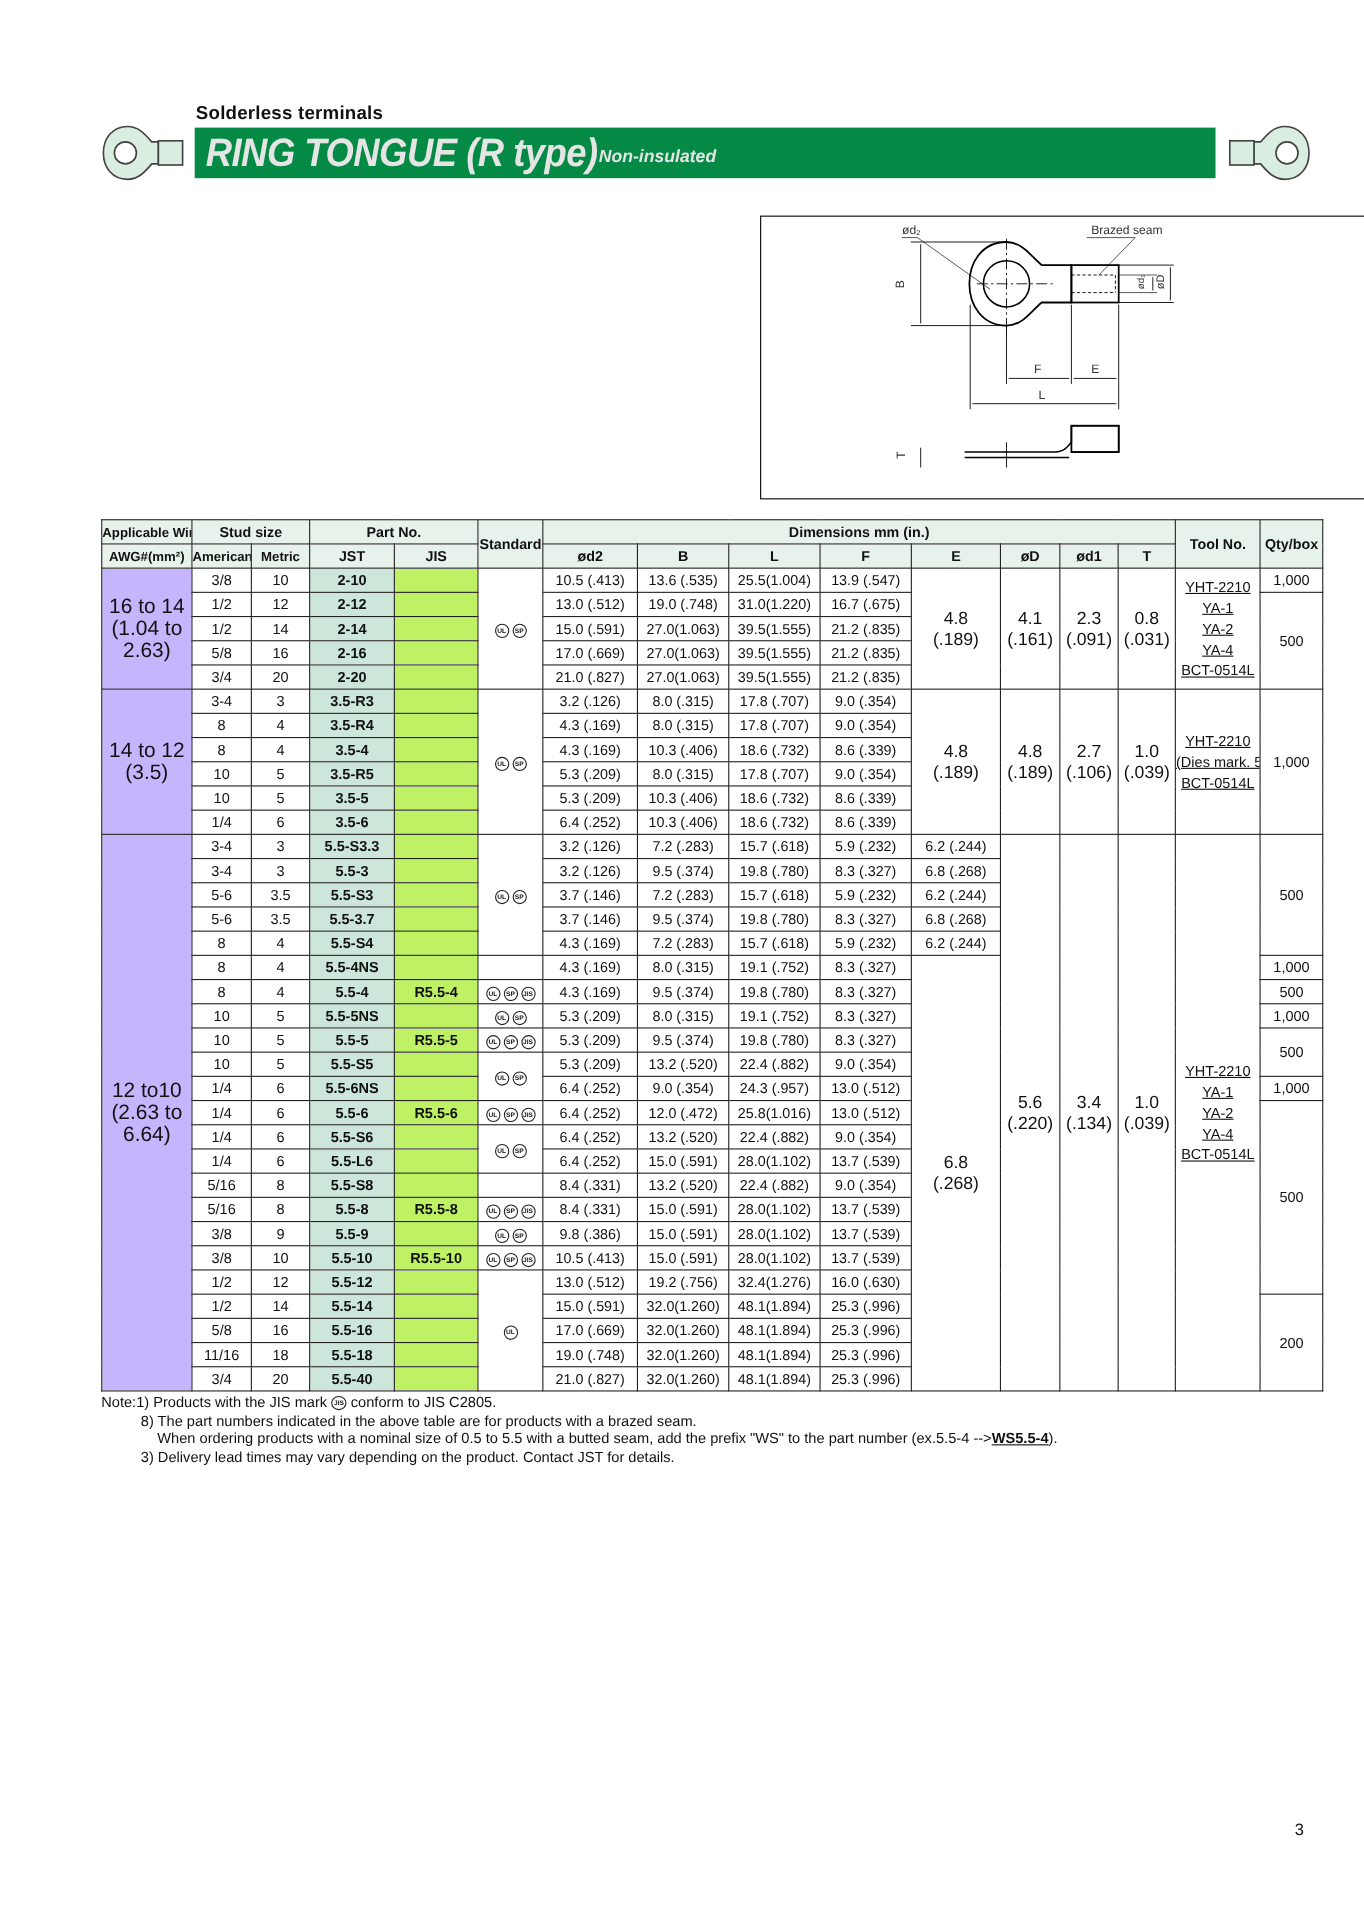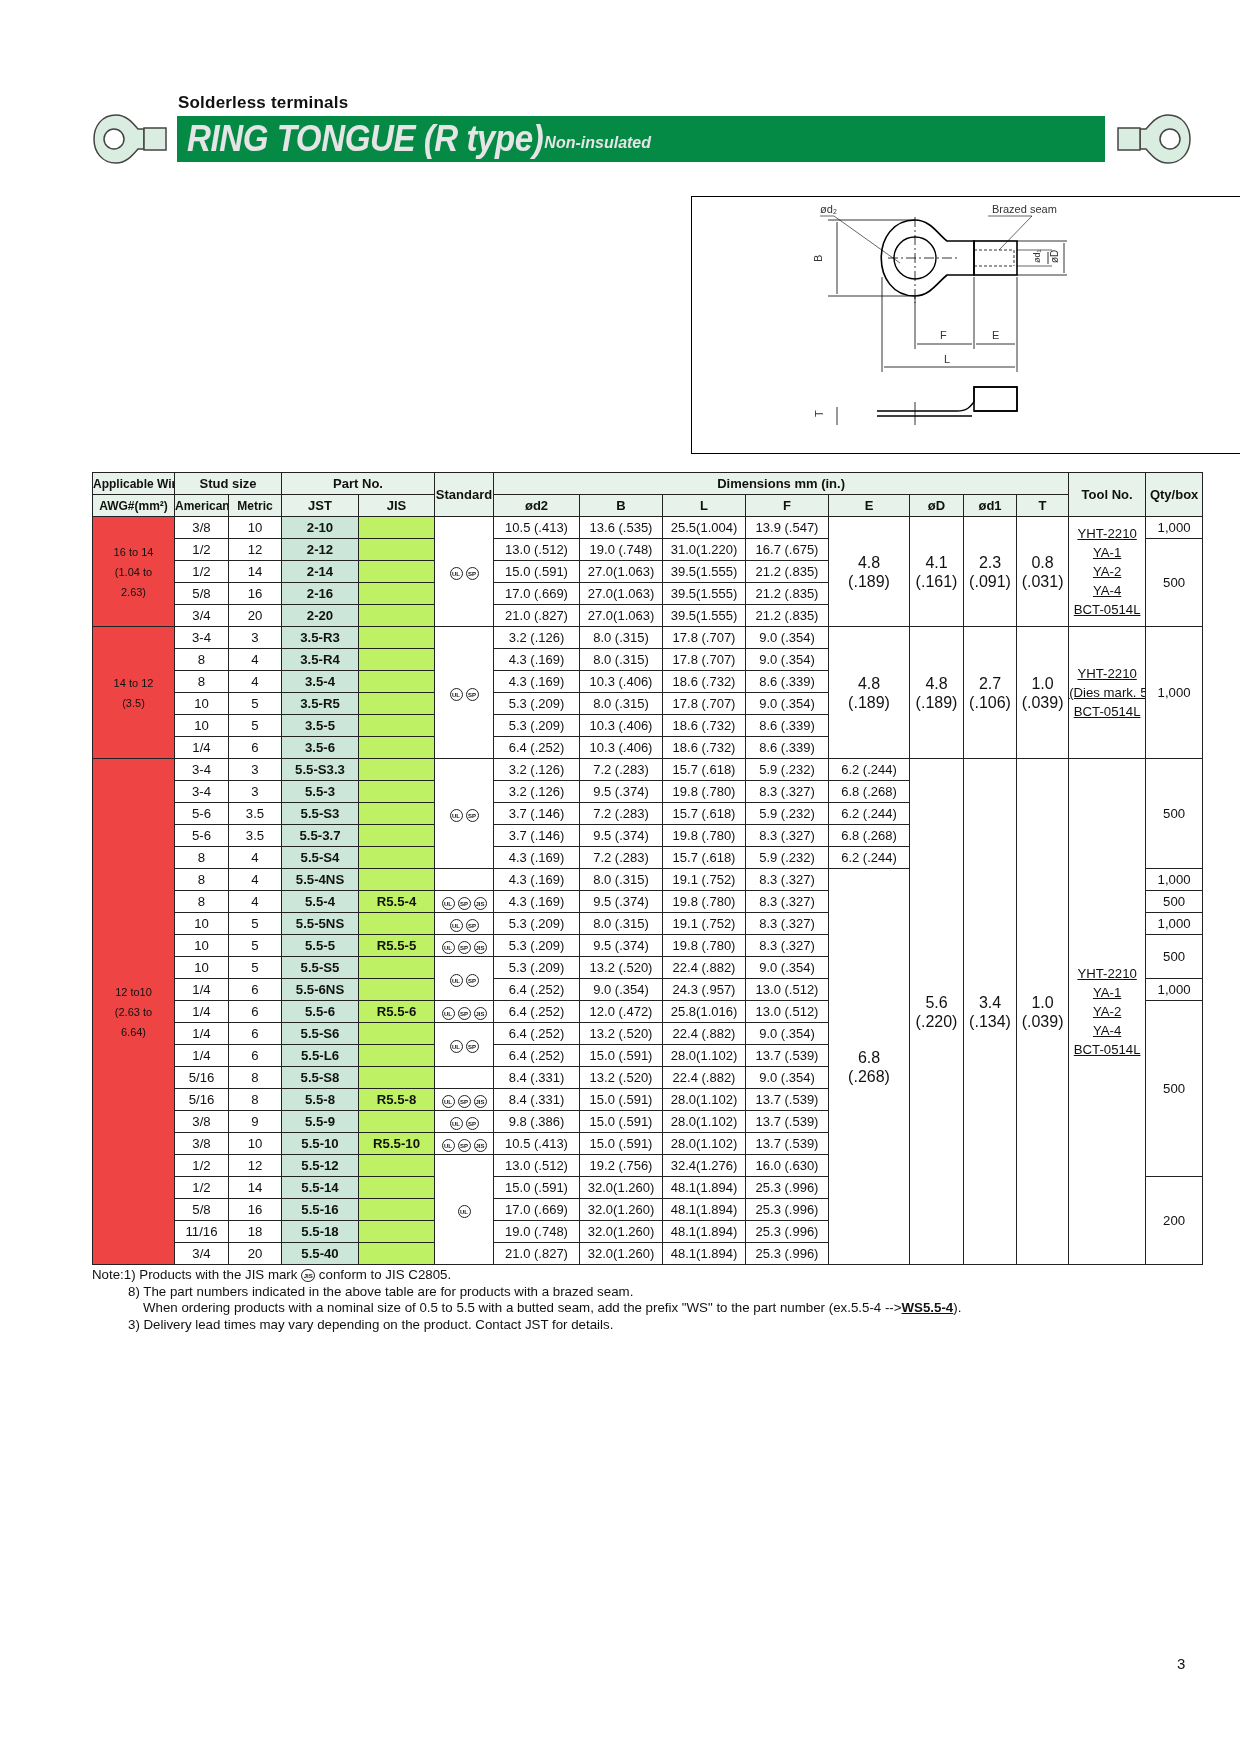--- a/index.html
+++ b/index.html
@@ -7,21 +7,21 @@
   .subtitle { position:absolute; left:178px; top:93px; font-size:17px; font-weight:bold; letter-spacing:0.2px; }
   .banner { position:absolute; left:177px; top:116px; width:928px; height:46px; background:#058a45; color:#e5e5e5; display:flex; align-items:center; }
   .banner .main { font-size:36px; font-style:italic; font-weight:bold; margin-left:10px; letter-spacing:-0.5px; transform:scaleX(0.92); transform-origin:left center; }
   .banner .sub { font-size:16px; font-style:italic; font-weight:bold; margin-left:-30px; margin-top:8px; }
   .ring-icon { position:absolute; top:112px; }
   .diagram { position:absolute; left:691px; top:196px; width:554px; height:258px; border:1px solid #000; box-sizing:border-box; }
   table.spec { position:absolute; left:92px; top:472px; width:1100px; border-collapse:collapse; font-size:13.2px; table-layout:fixed; }
   table.spec th, table.spec td { border:1px solid #222; padding:0; height:21px; text-align:center; vertical-align:middle; white-space:nowrap; overflow:hidden; }
   table.spec th { background:#e6f2ea; font-weight:bold; font-size:13px; transform-origin:center; }
   table.spec th.sm { font-size:12px; }
-  td.awg { background:#ef4444; font-size:11px; line-height:20px; }
+  td.awg { background:#c4b5fd; font-size:19px; line-height:20px; }
   td.jst { background:#cde6da; font-weight:bold; text-align:left; padding-left:4px; }
   td.jis { background:#bef264; font-weight:bold; text-align:left; padding-left:6px; }
   td.dim { text-align:center; font-size:13px; }
   td.merged { line-height:19px; font-size:16px; }
   td.tool { line-height:19px; font-size:13.2px;text-decoration:underline; }
   td.qty { text-align:right; padding-right:14px;margin-top:42px; }
   td.std { text-align:left; padding-left:2px; }
   .marks { display:inline-flex; gap:3px; align-items:center; }
   .mark { display:inline-block; width:13px; height:13px; border:1.4px solid #222; border-radius:50%; font-size:6px; font-weight:bold; line-height:13px; text-align:center; box-sizing:border-box; }
   .notes { position:absolute; left:92px; top:1267px; font-size:13.3px; line-height:16.5px; }

